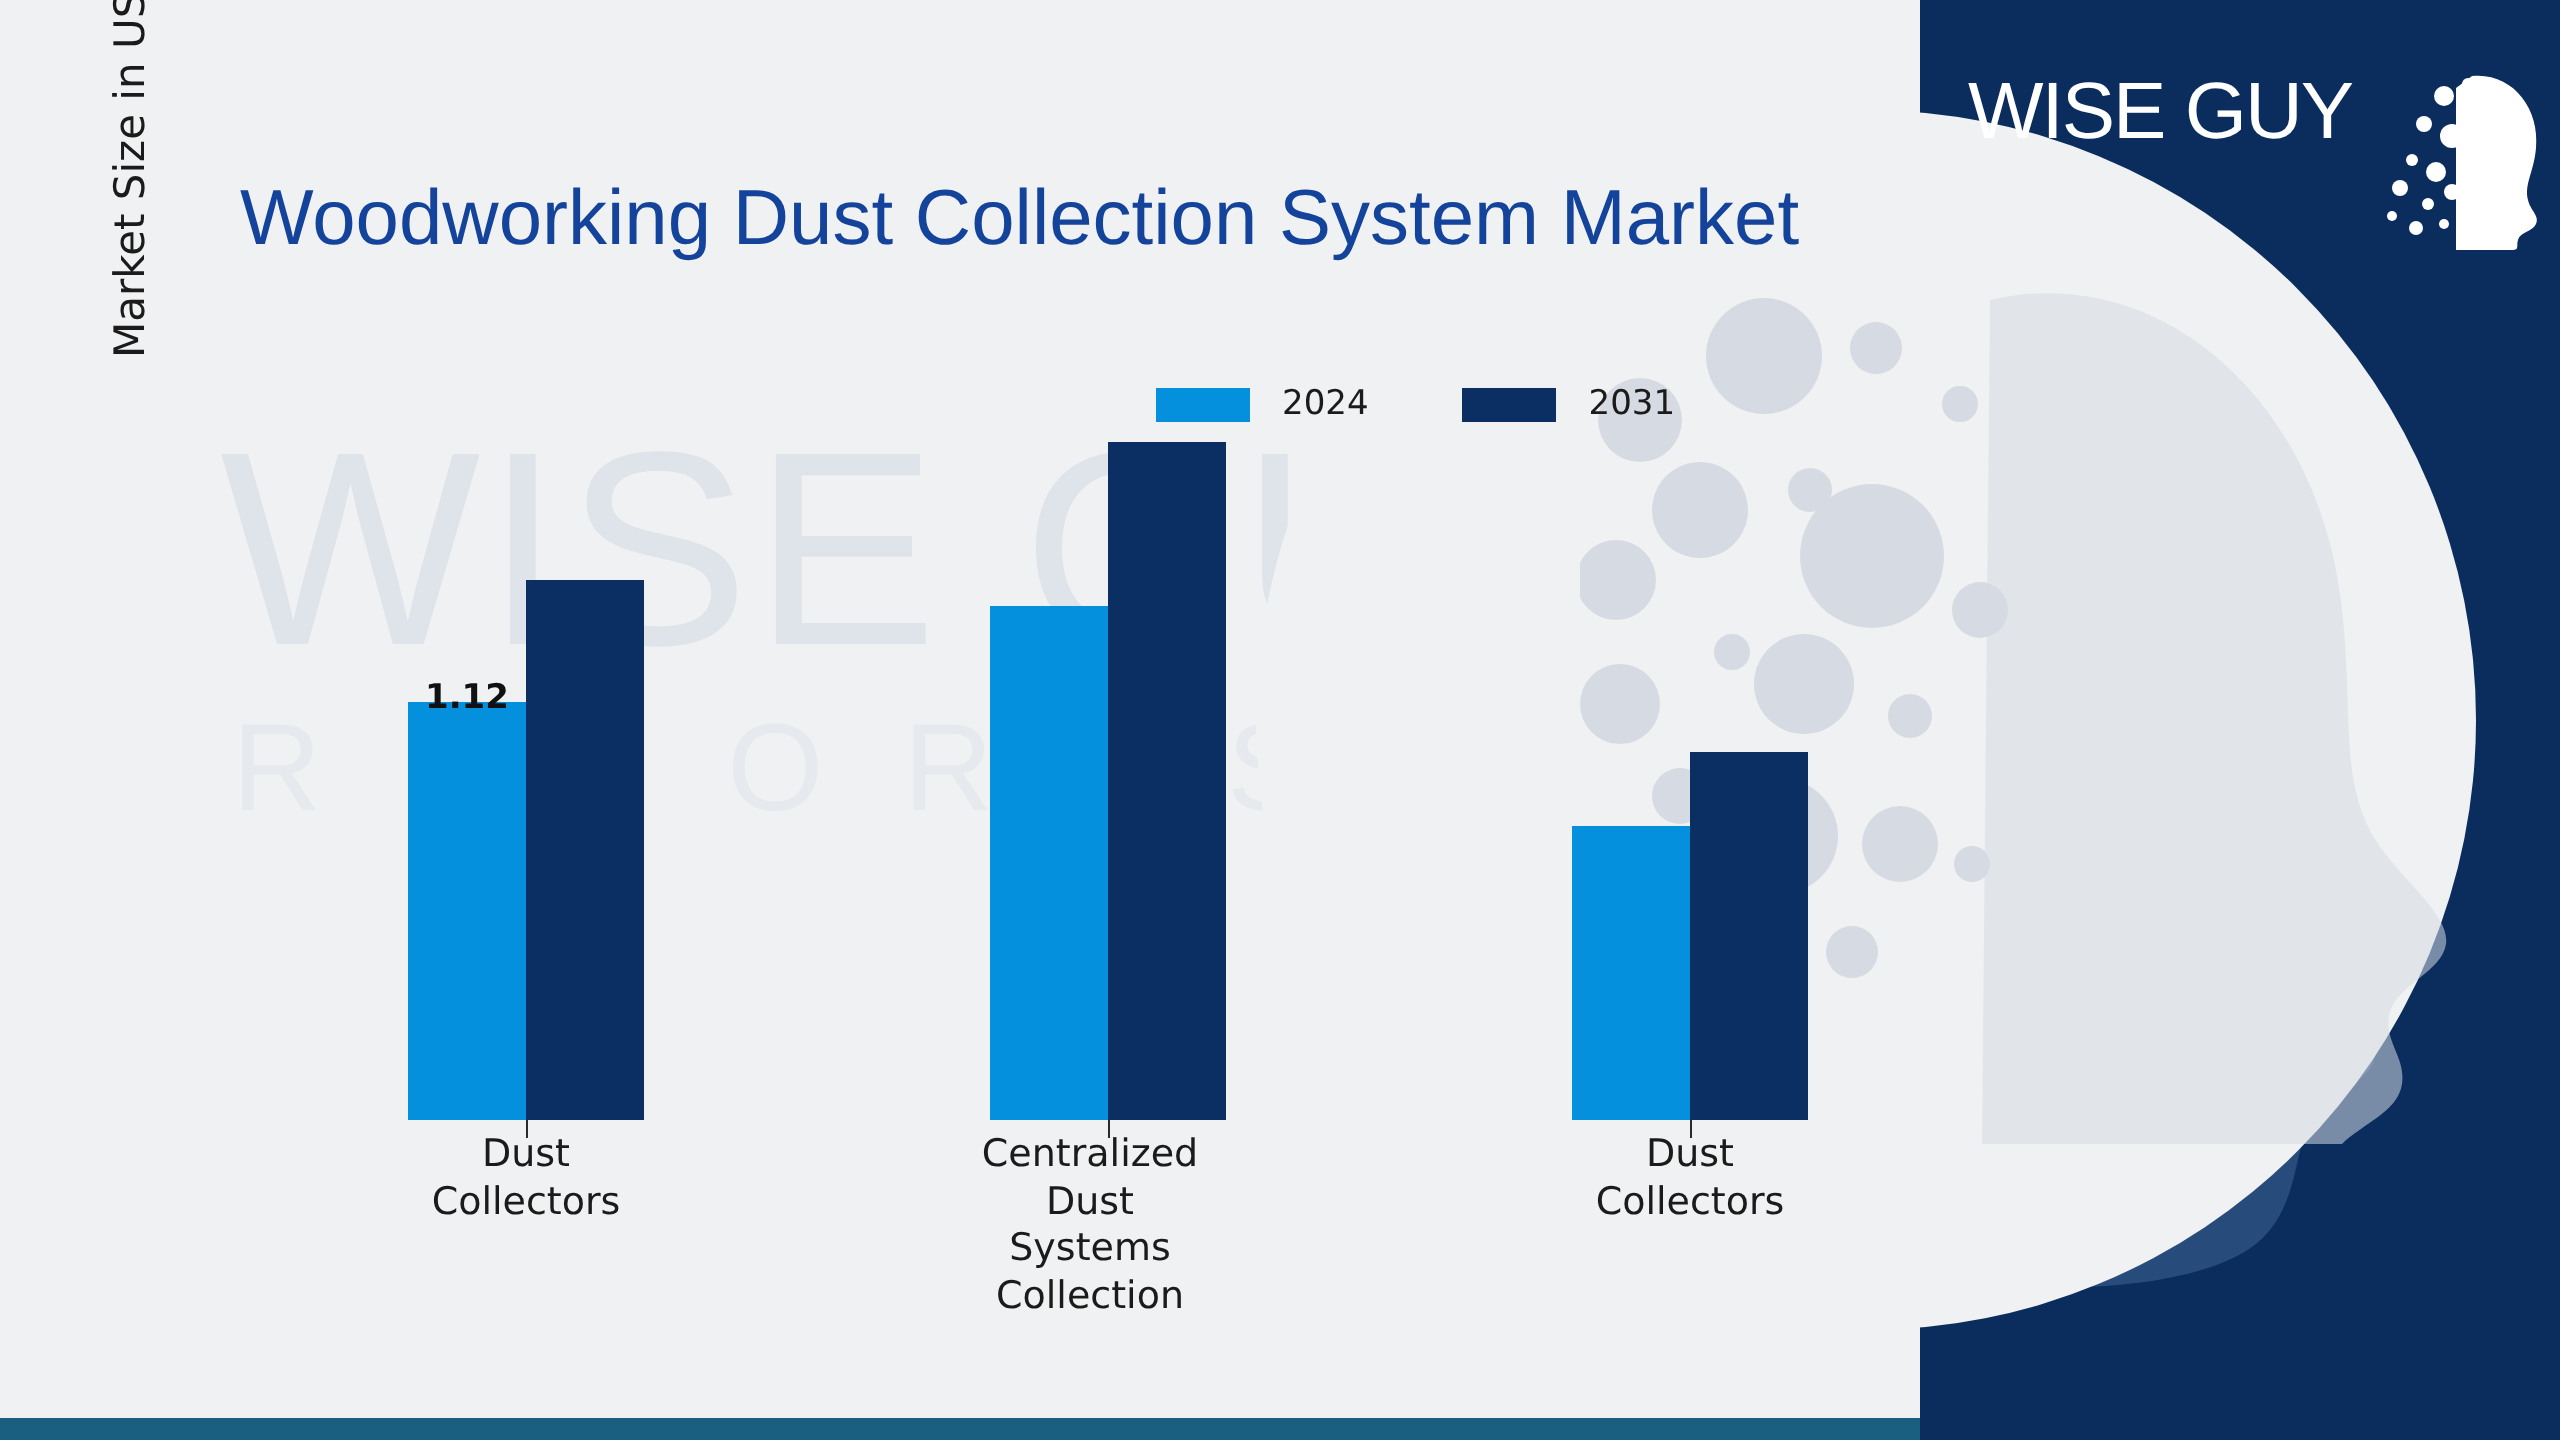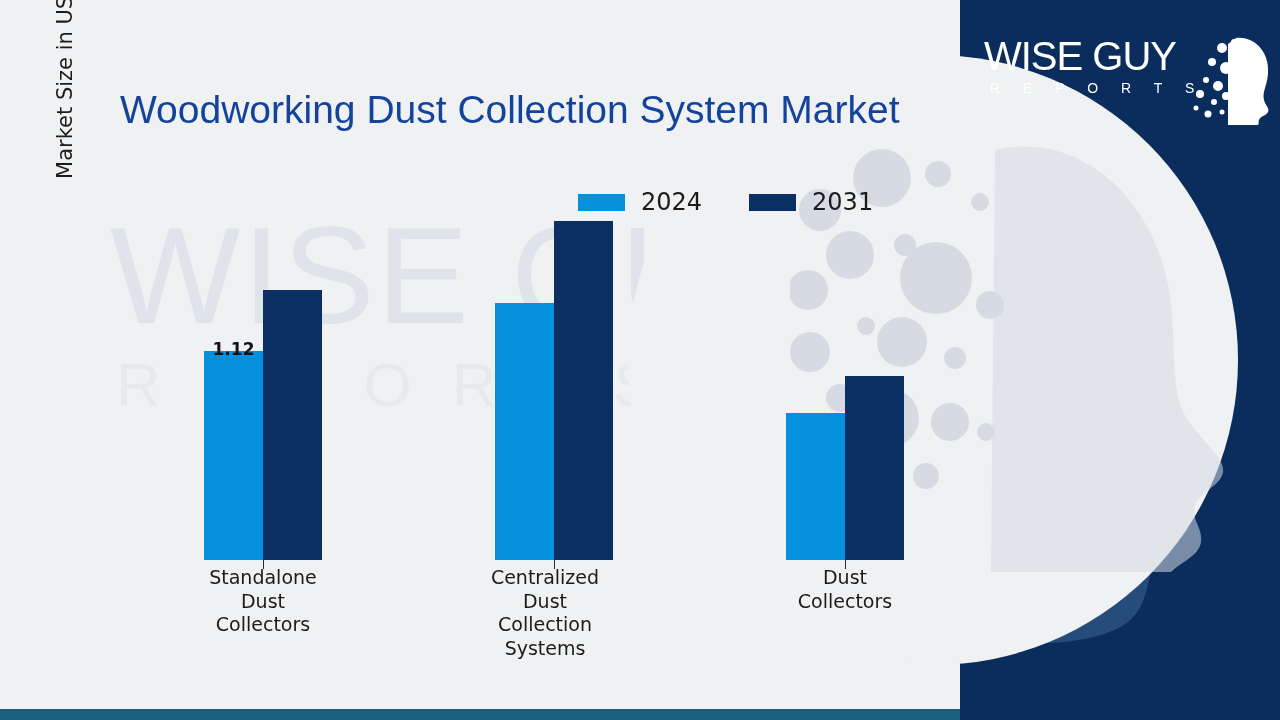--- a/index.html
+++ b/index.html
@@ -197,21 +197,21 @@
     display: flex;
     align-items: center;
     gap: 16px;
   }
   .legend-swatch {
     width: 47px;
     height: 17px;
   }
   .legend-label {
     font-family: "DejaVu Sans", sans-serif;
-    font-size: 24px;
+    font-size: 17px;
     color: #1b1b1b;
     line-height: 21px;
   }
 
   
   .plot {
     position: absolute;
     left: 120px;
     top: 150px;
     width: 800px;
@@ -308,21 +308,20 @@
       <circle cx="136" cy="346" r="13"></circle>
       <circle cx="40" cy="378" r="21"></circle>
       <circle cx="96" cy="392" r="12"></circle>
     </g>
   </svg>
 
   <div class="bottom-strip"></div>
 
   <div class="logo">
     <div class="logo-wise">WISE GUY</div>
-    <div class="logo-reports">R E P O R T S</div>
     <svg class="logo-head" viewBox="0 0 96 92">
       <path d="M58 4 C 78 2, 92 20, 90 40 C 89 52, 84 58, 86 66 C 87 71, 92 74, 90 78 C 88 82, 82 82, 81 86 C 80 89, 82 91, 78 91 L 50 91 L 50 10 Z" fill="#ffffff"></path>
       <g fill="#ffffff">
         <circle cx="44" cy="14" r="5"></circle>
           <circle cx="34" cy="28" r="4"></circle>
         <circle cx="48" cy="34" r="6"></circle>
           <circle cx="28" cy="46" r="3"></circle>
         <circle cx="40" cy="52" r="5"></circle>
           <circle cx="22" cy="60" r="4"></circle>
         <circle cx="36" cy="68" r="3"></circle>
@@ -364,30 +363,29 @@
           <div class="bar" style="background: rgb(11, 47, 99); height: 339px;"></div>
         </div>
         <div class="group" style="left: 666px; width: 118px;">
           <div class="bar" style="background: rgb(5, 144, 222); height: 147px;"></div>
           <div class="bar" style="background: rgb(11, 47, 99); height: 184px;"></div>
         </div>
       </div>
     <div id="axis-extras">
         <div class="tick" style="left: 263px;"></div>
         <div class="cat-label" style="left: 163px;">
-          <div>Standalone</div>
           <div>Dust</div>
           <div>Collectors</div>
         </div>
         <div class="tick" style="left: 554px;"></div>
         <div class="cat-label" style="left: 445px;">
           <div>Centralized</div>
           <div>Dust</div>
+          <div>Systems</div>
           <div>Collection</div>
-          <div>Systems</div>
         </div>
         <div class="tick" style="left: 845px;"></div>
         <div class="cat-label" style="left: 745px;">
           <div>Dust</div>
           <div>Collectors</div>
         </div>
       </div>
 
   </div>
 </div>

